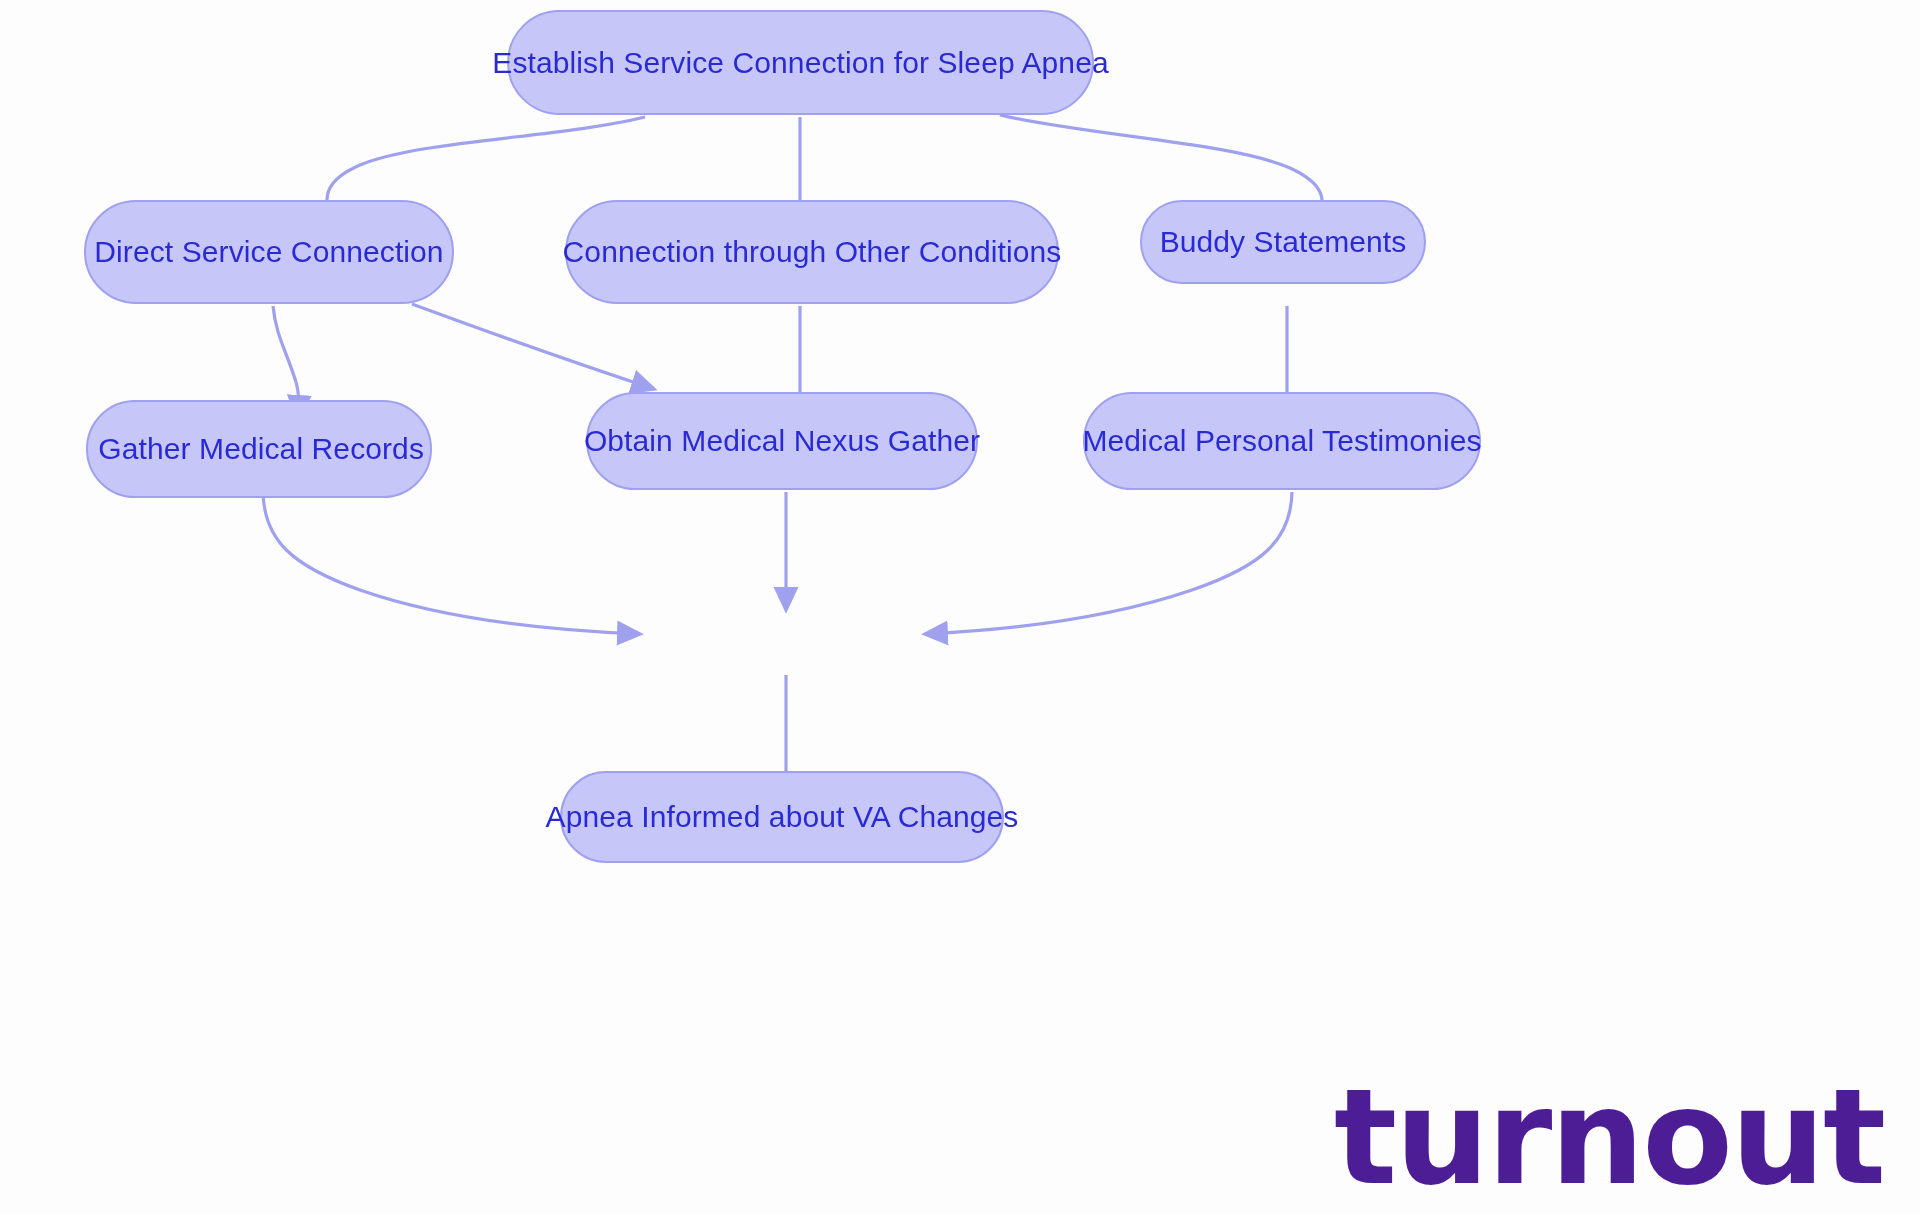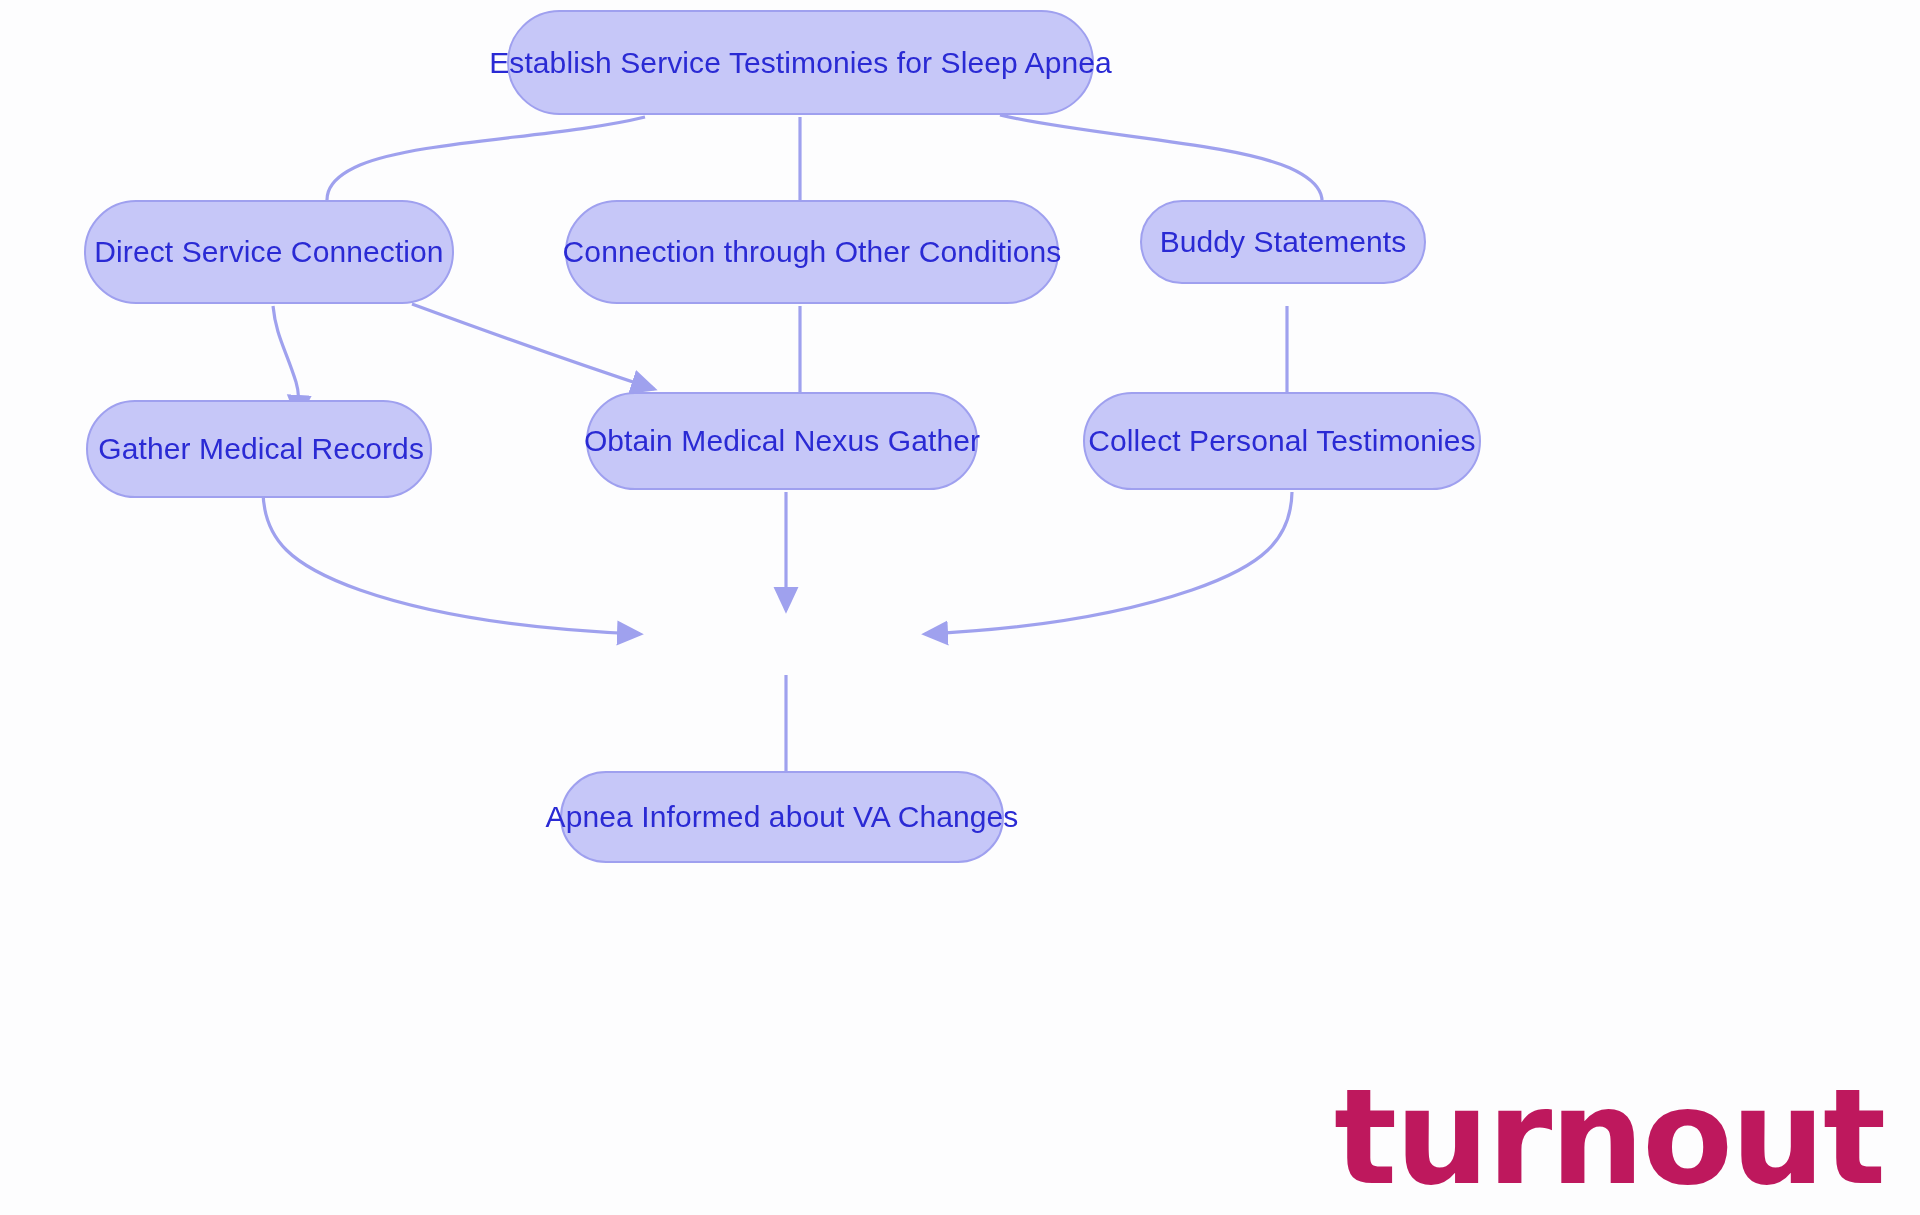--- a/index.html
+++ b/index.html
@@ -62,21 +62,21 @@
 
   .node-label {
     display: block;
     padding: 0 6px;
   }
 
   #brand-logo {
     position: absolute;
     right: 36px;
     bottom: 12px;
-    color: #be185d;
+    color: #4c1d95;
     font-family: "DejaVu Sans", sans-serif;
     font-size: 132px;
     font-weight: bold;
     letter-spacing: -2px;
     line-height: 1;
     user-select: none;
     margin-left: 44px;
   }
 </style>
 </head>
@@ -112,21 +112,21 @@
       <path d="M 786 492 L 786 610"></path>
 
       <path d="M 1292 492 C 1291 540 1262 566 1192 590 C 1110 618 1010 630 925 634"></path>
 
       <path d="M 786 675 L 786 796"></path>
     </g>
   </svg>
 
   <div id="node-layer">
     <div class="node" style="left:507px; top:10px; width:587px; height:105px;">
-      <span class="node-label">Establish Service Testimonies for Sleep Apnea</span>
+      <span class="node-label">Establish Service Connection for Sleep Apnea</span>
     </div>
 
     <div class="node" style="left:84px; top:200px; width:370px; height:104px;">
       <span class="node-label">Direct Service Connection</span>
     </div>
 
     <div class="node" style="left:565px; top:200px; width:494px; height:104px;">
       <span class="node-label">Connection through Other Conditions</span>
     </div>
 
@@ -136,21 +136,21 @@
 
     <div class="node" style="left:86px; top:400px; width:346px; height:98px;justify-content:flex-end;">
       <span class="node-label">Gather Medical Records</span>
     </div>
 
     <div class="node" style="left:586px; top:392px; width:392px; height:98px;">
       <span class="node-label">Obtain Medical Nexus Gather</span>
     </div>
 
     <div class="node" style="left:1083px; top:392px; width:398px; height:98px;">
-      <span class="node-label">Collect Personal Testimonies</span>
+      <span class="node-label">Medical Personal Testimonies</span>
     </div>
 
 
     <div class="node" style="left:560px; top:771px; width:444px; height:92px;">
       <span class="node-label">Apnea Informed about VA Changes</span>
     </div>
   </div>
 
   <div id="brand-logo">turnout</div>
 

